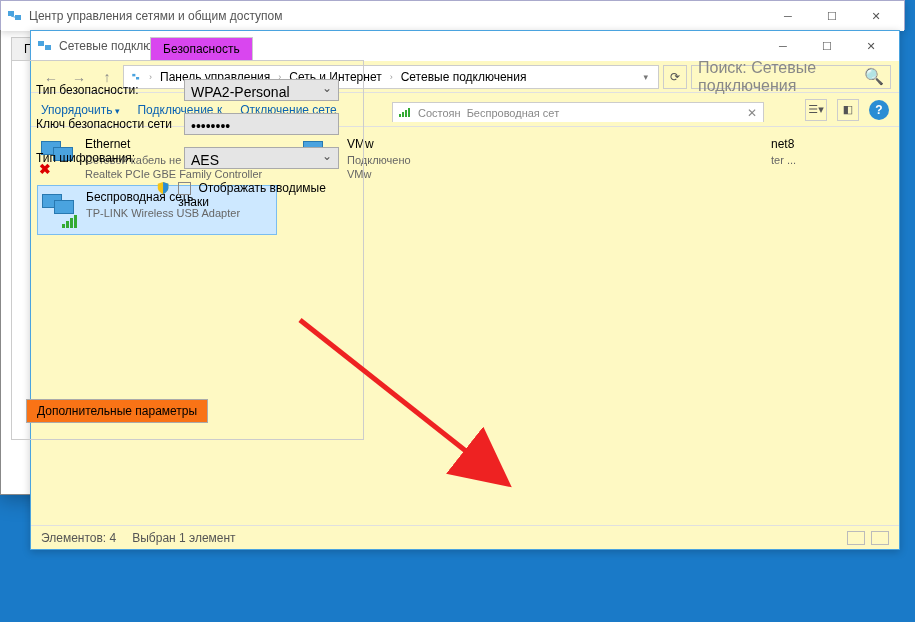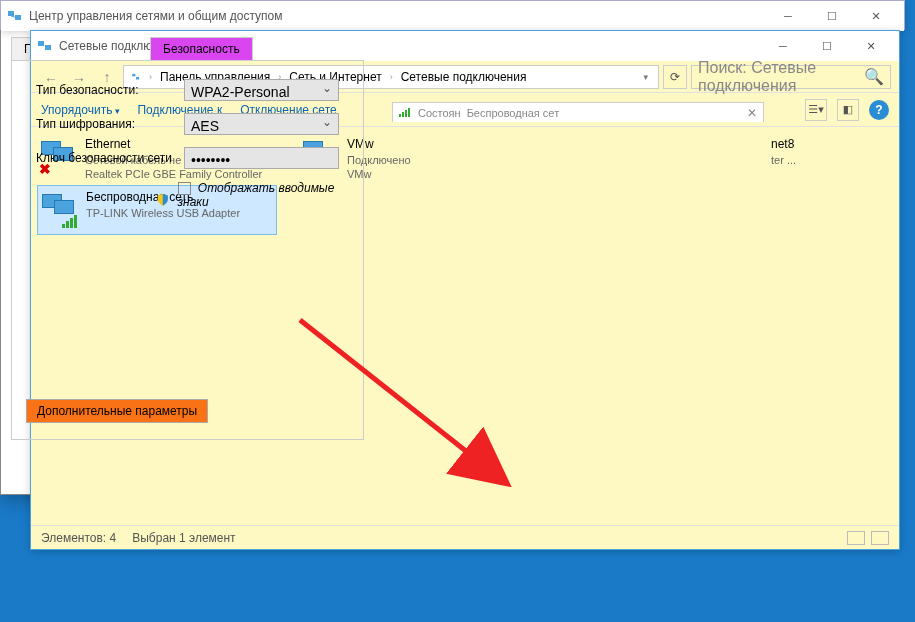--- a/index.html
+++ b/index.html
@@ -88,21 +88,21 @@
   .tab.active { background:#d946ef; position:relative; z-index:2;margin-left:38px; }
   .tabbody { margin: 0 10px 10px 10px; border:1px solid #ccc; border-top:1px solid #ccc; padding: 18px 24px; height: 380px; font-size:12px; position:relative; }
   .tabbody::before { content:""; position:absolute; left:0; top:-1px; width:100%; height:1px; background:#ccc; z-index:1;}
   .formrow { display:flex; align-items:center; margin-bottom: 12px; gap:8px; }
   .formrow label { width: 140px; color:#000; }
   .combo, .txtinput {
     flex:1; height:22px; border:1px solid #aaa; background:#e5e5e5; padding:0 6px;
     display:flex; align-items:flex-end; font-size:14px; position:relative;
   }
   .combo::after { content:"⌄"; position:absolute; right:6px; top:1px; font-size:12px; color:#555; }
-  .shieldrow { display:flex; align-items:flex-end; gap:8px; margin-top:6px; margin-left: 120px; font-style: italic;}
+  .shieldrow { display:flex; align-items:flex-start; gap:8px; margin-top:6px; margin-left: 120px;}
   .shield { width:16px; height:16px; }
   .chkbox { width:13px; height:13px; border:1px solid #888; display:inline-block; margin-right:4px; vertical-align:middle; }
   .advbtn {
     position:absolute; left:14px; bottom:16px; padding: 4px 10px;
     border:1px solid #aaa; background:#f97316; font-size:12px;
   }
   .dlgbuttons { display:flex; justify-content:flex-end; gap:8px; padding: 0 12px 12px 0; }
   .dlgbuttons button { width:76px; height:24px; border:1px solid #aaa; background:#e8e8e8; font-size:12px; }
   .dlgbuttons button.primary { border:1px solid #2a8dd4; }
 
@@ -283,29 +283,29 @@
     <div class="tab active">Безопасность</div>
   </div>
   <div class="tabbody">
     <div class="formrow">
       <label>Тип безопасности:</label>
       <div class="combo">
         <span>WPA2-Personal</span>
       </div>
     </div>
     <div class="formrow">
+      <label>Ключ безопасности сети</label>
+      <div class="txtinput">
+        <span>••••••••</span>
+      </div>
+    </div>
+    <div class="formrow">
       <label>Тип шифрования:</label>
       <div class="combo">
         <span>AES</span>
-      </div>
-    </div>
-    <div class="formrow">
-      <label>Ключ безопасности сети</label>
-      <div class="txtinput">
-        <span>••••••••</span>
       </div>
     </div>
     <div class="shieldrow">
       <span class="shield">
         <svg viewBox="0 0 16 16">
             <path d="M8 1 L14 3 V8 C14 12 8 15 8 15 C8 15 2 12 2 8 V3 Z" fill="#f5c518"></path>
             <path d="M8 1 L14 3 V8 C14 12 8 15 8 15 Z" fill="#2a8dd4"></path>
           </svg>
       </span>
       <label>

